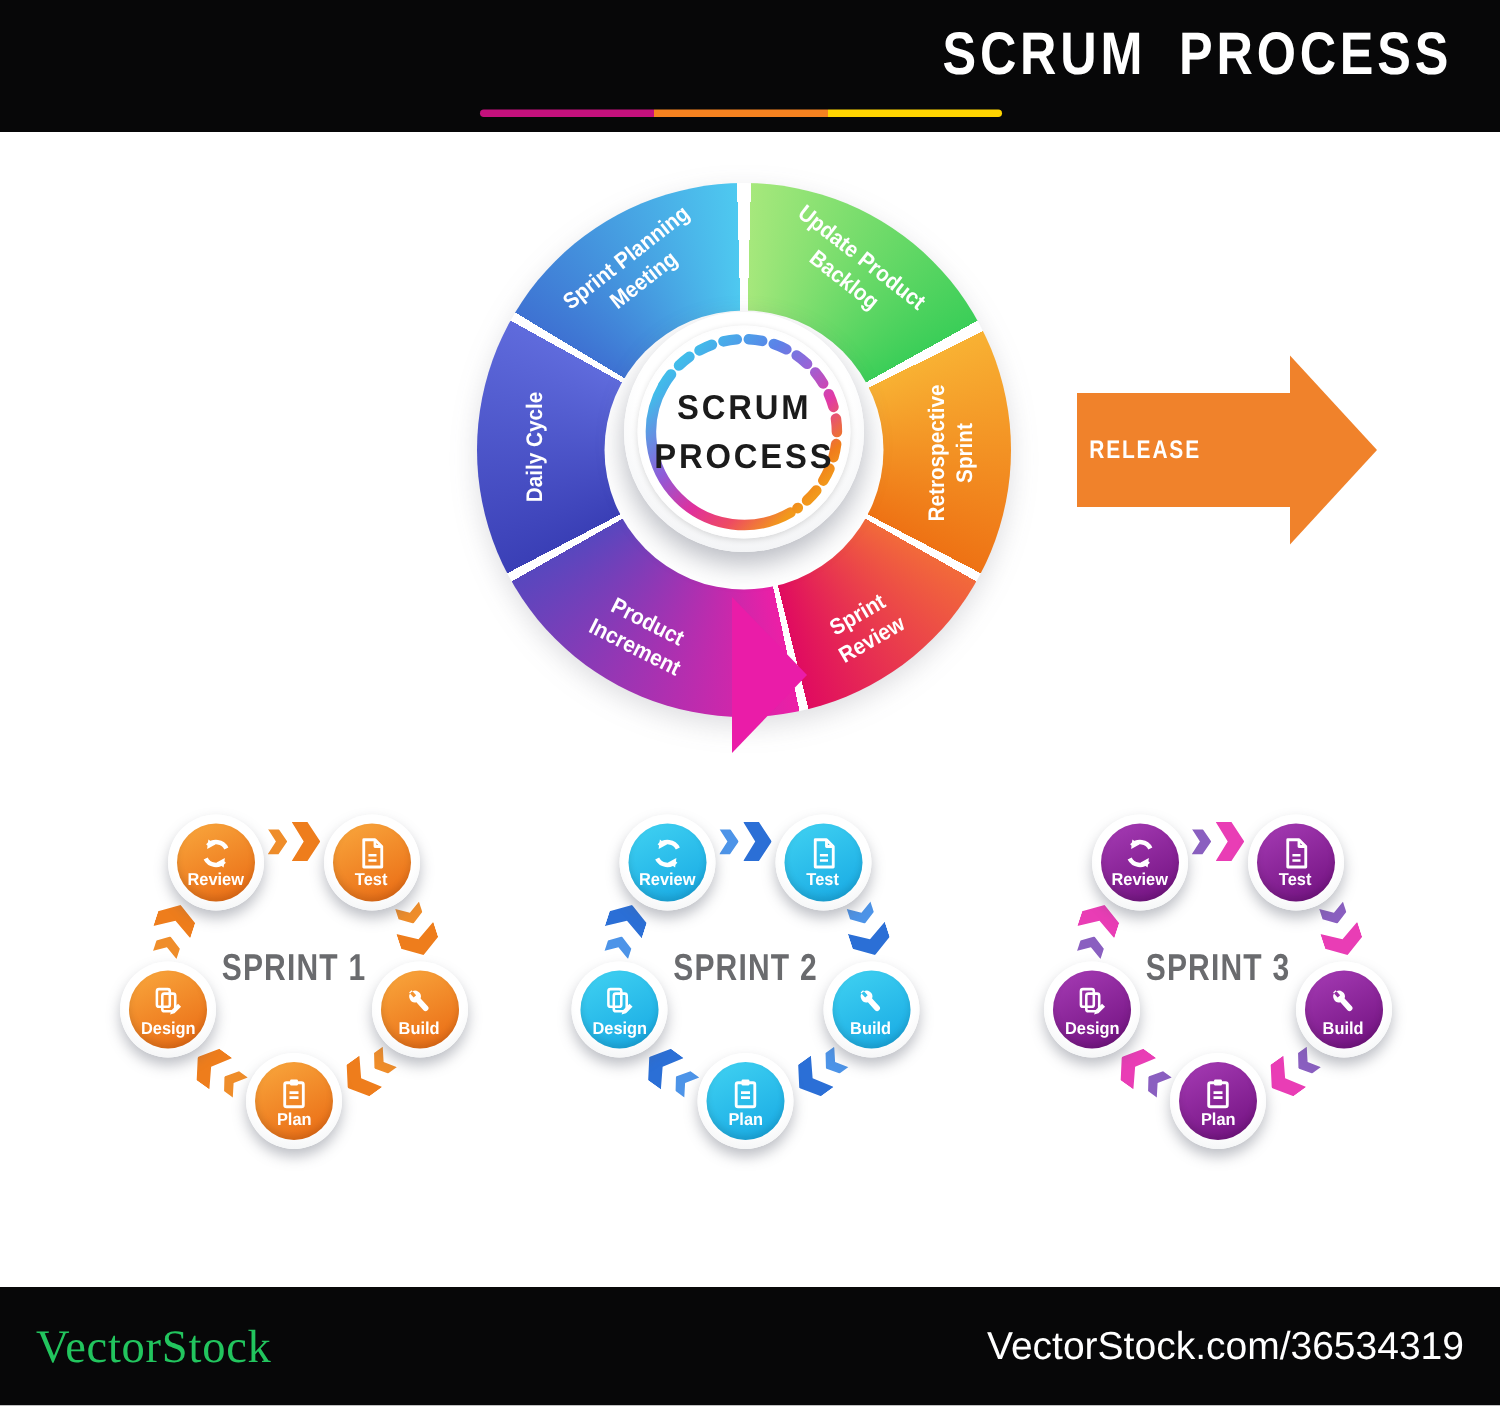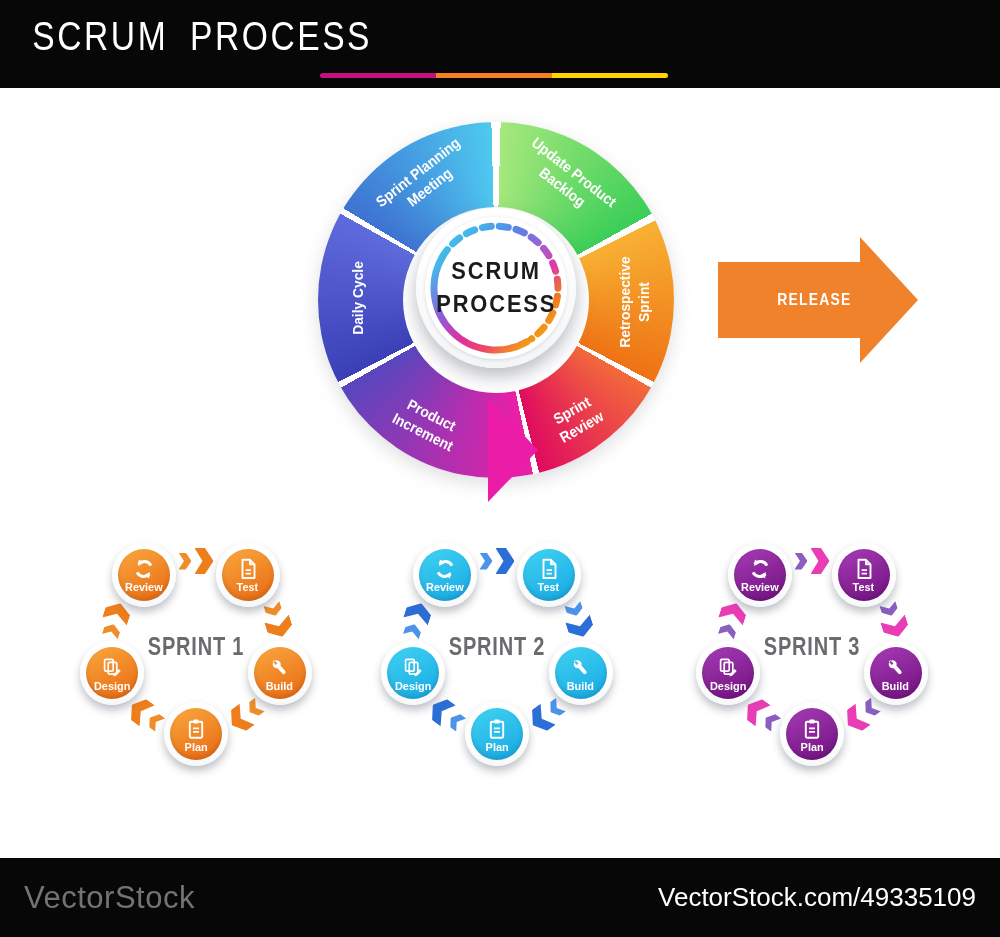--- a/index.html
+++ b/index.html
@@ -1,31 +1,31 @@
 <!DOCTYPE html>
 <html><head>
 <meta charset="utf-8">
 <style>
   html,body{margin:0;padding:0;}
   body{width:1000px;height:937px;background:#fff;font-family:"Liberation Sans",sans-serif;overflow:hidden;}
   #canvas{position:relative;width:1000px;height:937px;background:#ffffff;}
 
   
   .header-bar{position:absolute;left:0;top:0;width:1000px;height:88px;background:#070708;}
-  .page-title{position:absolute;left:0;top:14px;width:1000px;text-align:left;color:#fff;
-    font-size:40px;font-weight:400;margin:0;}
+  .page-title{position:absolute;left:0;top:14px;width:1000px;text-align:right;color:#fff;
+    font-size:40px;font-weight:700;margin:0;}
   .page-title .cond{display:inline-block;transform:scaleX(.84);letter-spacing:3px;word-spacing:12px;white-space:nowrap;}
   .title-underline{position:absolute;left:320px;top:73px;width:348px;height:5px;border-radius:3px;}
 
   
   .prep-bar{position:absolute;left:60px;top:282px;width:233px;height:49px;display:flex;align-items:center;justify-content:center;}
   .flow-label{color:#fff;font-size:17px;font-weight:700;}
   .flow-label .cond{display:inline-block;transform:scaleX(.82);letter-spacing:1.5px;white-space:nowrap;}
   .release-arrow{position:absolute;left:718px;top:237px;width:200px;height:126px;}
-  .release-shaft{position:absolute;left:0;top:25px;width:142px;height:76px;display:flex;align-items:center;justify-content:flex-end;}
+  .release-shaft{position:absolute;left:0;top:25px;width:142px;height:76px;display:flex;align-items:center;justify-content:flex-start;}
   .release-head{position:absolute;left:142px;top:0;width:0;height:0;border-top:63px solid transparent;border-bottom:63px solid transparent;border-left:58px solid #F0822B;}
 
   
   .wheel{position:absolute;left:318px;top:122px;width:356px;height:356px;}
   .wheel-ring{position:absolute;inset:0;border-radius:50%;filter:drop-shadow(0 6px 9px rgba(70,70,90,.18));}
   .seg-label{position:absolute;color:#fff;font-weight:700;font-size:15px;text-align:center;line-height:1.25;white-space:nowrap;}
   .seg-label span{display:block;}
   .wheel-arrow{position:absolute;left:170px;top:276px;width:0;height:0;
     border-top:52px solid transparent;border-bottom:52px solid transparent;border-left:50px solid #EA1CA8;}
   .hole-cover{position:absolute;left:85px;top:85px;width:186px;height:186px;border-radius:50%;background:#fff;}
@@ -52,21 +52,21 @@
     background:radial-gradient(circle at 50% 35%,#ffffff 58%,#eceef0 100%);
     box-shadow:0 5px 9px rgba(90,95,110,.4);display:flex;align-items:center;justify-content:center;}
   .node-inner{width:52px;height:52px;border-radius:50%;display:flex;flex-direction:column;align-items:center;justify-content:center;
     box-shadow:inset 0 -3px 5px rgba(0,0,0,.12);}
   .node-icon{height:24px;display:flex;align-items:center;justify-content:center;margin-top:1px;}
   .node-label{color:#fff;font-size:11.5px;font-weight:700;transform:scaleX(.95);margin-top:0px;white-space:nowrap;}
 
   
   .footer-bar{position:absolute;left:0;top:858px;width:1000px;height:79px;background:#070708;
     display:flex;align-items:center;justify-content:space-between;padding:0 24px;box-sizing:border-box;}
-  .brand{color:#737373;font-size:31px;font-weight:400;letter-spacing:.5px;}
+  .brand{color:#22c55e;font-size:31px;font-weight:400;letter-spacing:.5px;font-family:Liberation Serif, serif;}
   .credit{color:#fff;font-size:26px;font-weight:400;}
 </style>
 </head>
 <body>
 
 <div id="canvas">
 
   <div class="header-bar">
     <h1 class="page-title">
       <span class="cond">SCRUM PROCESS</span>
@@ -401,16 +401,16 @@
   </svg>
             </span>
             <span class="node-label">Design</span>
           </div>
         </div>
       </div>
     </div>
 
   <div class="footer-bar">
     <span class="brand">VectorStock</span>
-    <span class="credit">VectorStock.com/49335109</span>
+    <span class="credit">VectorStock.com/36534319</span>
   </div>
 
 </div>
 
 </body></html>

